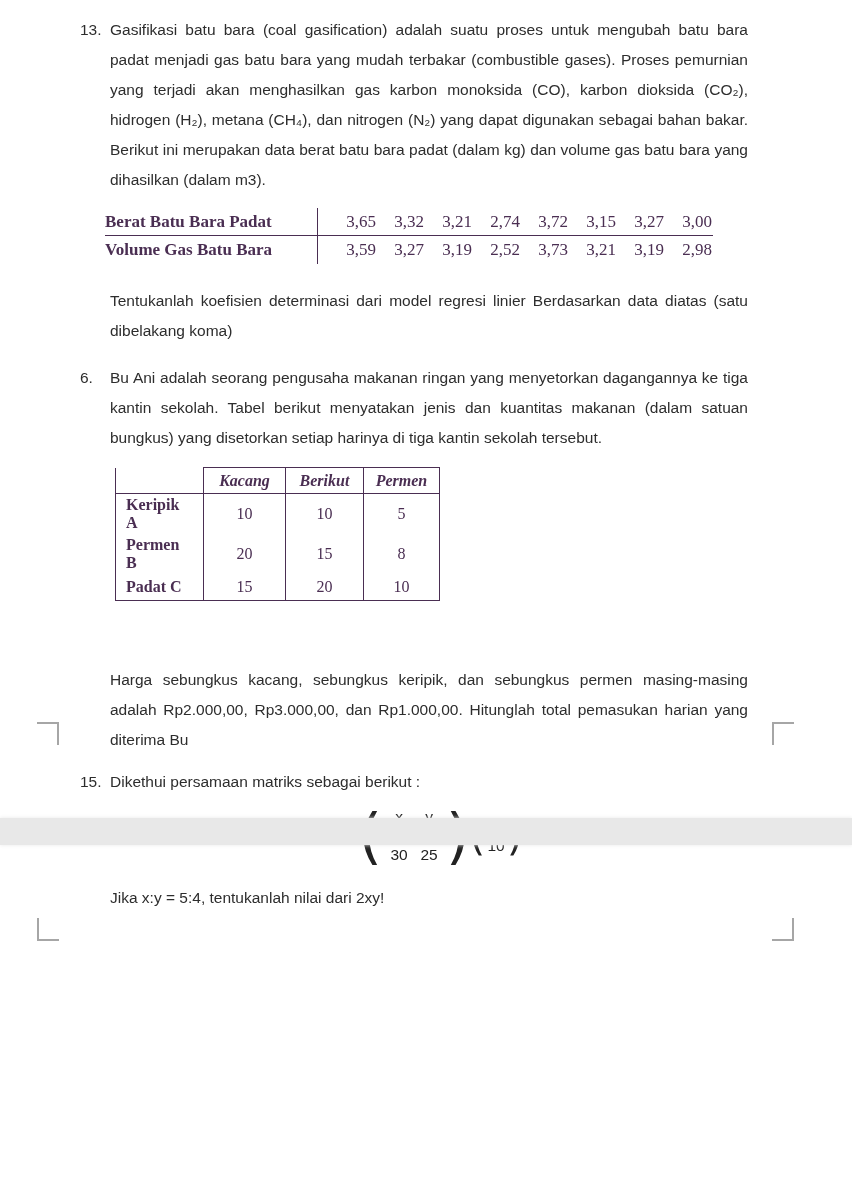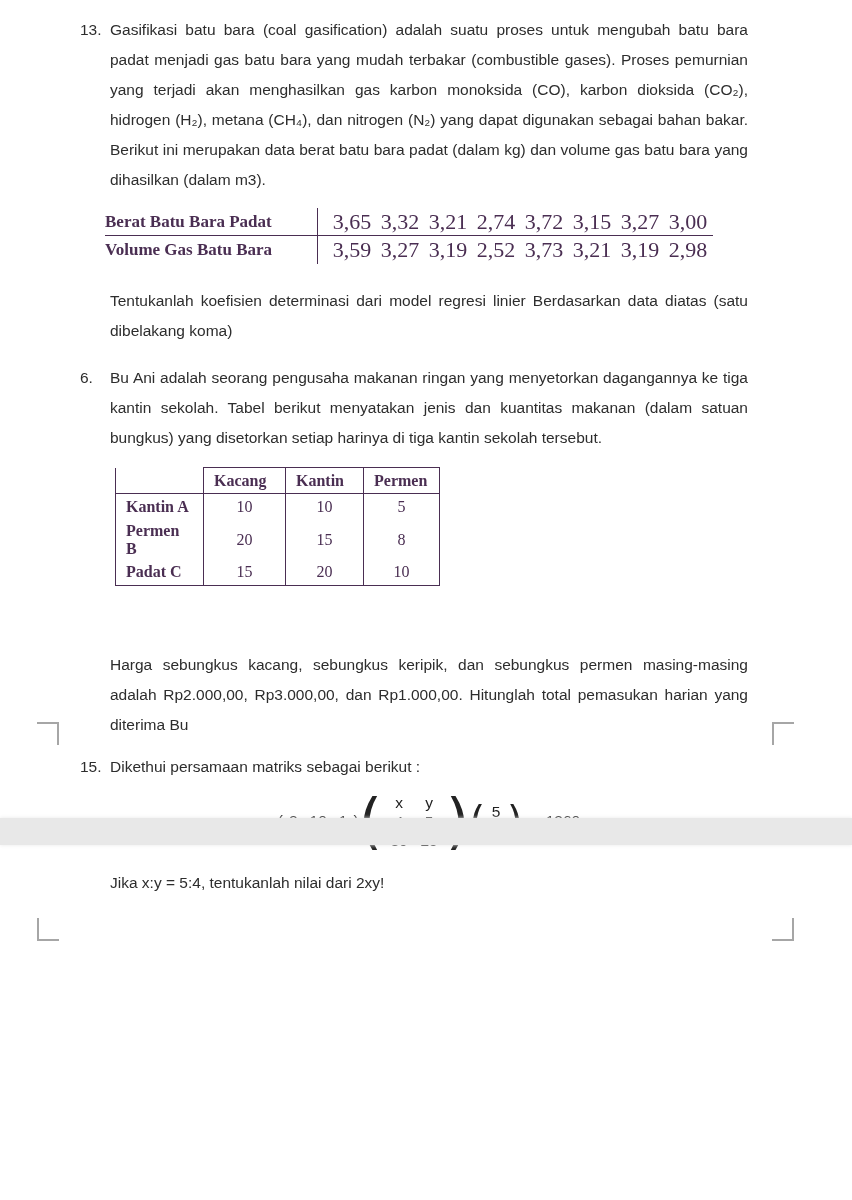--- a/index.html
+++ b/index.html
@@ -22,32 +22,32 @@
     font-family:"Liberation Serif","DejaVu Serif",serif; color:#4a2e52;
   }
   .reg-row { display:flex; align-items:stretch; height:28px; }
   .reg-row.first { border-bottom:1.5px solid currentColor; }
   .reg-label {
     width:213px; font-weight:bold; font-size:17px;
     border-right:1.5px solid currentColor;
     display:flex; align-items:center;
   }
   .reg-values { display:flex; flex:1; padding-left:10px; align-items:center; }
-  .reg-values span { width:48px; text-align:center; font-size:22px; }
+  .reg-values span { width:48px; text-align:right; font-size:17px; }
 
   
   .kantin-table {
     border-collapse:collapse; margin:14px 0 0 5px;
     font-family:"Liberation Serif","DejaVu Serif",serif; color:#4a2e52; font-size:16px;
   }
   .kantin-table th, .kantin-table td {
     border-left:1.5px solid currentColor; border-right:1.5px solid currentColor;
     height:26px; padding:2px 10px;
   }
-  .kantin-table thead th { border-top:1.5px solid currentColor; border-bottom:1.5px solid currentColor; font-weight:bold; text-align:left; }
+  .kantin-table thead th { border-top:1.5px solid currentColor; border-bottom:1.5px solid currentColor; font-weight:bold; text-align:center;font-style:italic; }
   .kantin-table thead th.corner { border-top:none; }
   .kantin-table tbody tr:last-child td { border-bottom:1.5px solid currentColor; }
   .kantin-table td.lbl { font-weight:bold; text-align:left; width:88px; }
   .kantin-table td.val { text-align:center; }
   .kantin-table th.c1 { width:82px; } .kantin-table th.c2 { width:78px; } .kantin-table th.c3 { width:76px; }
 
   .note { margin-top:64px; }
   .note-cont { margin-top:249px; }
 
   
@@ -129,27 +129,27 @@
   <section class="question q14">
     <div class="qnum">6.</div>
     <div class="qbody">
       <p class="para">Bu Ani adalah seorang pengusaha makanan ringan yang menyetorkan dagangannya ke tiga kantin sekolah. Tabel berikut menyatakan jenis dan kuantitas makanan (dalam satuan bungkus) yang disetorkan setiap harinya di tiga kantin sekolah tersebut.</p>
 
       <table class="kantin-table">
         <thead>
           <tr>
             <th class="corner"></th>
             <th class="c1">Kacang</th>
-            <th class="c2">Kantin</th>
+            <th class="c2">Berikut</th>
             <th class="c3">Permen</th>
           </tr>
         </thead>
         <tbody>
           <tr>
-            <td class="lbl">Kantin A</td>
+            <td class="lbl">Keripik A</td>
             <td class="val">10</td>
             <td class="val">10</td>
             <td class="val">5</td>
           </tr>
           <tr>
             <td class="lbl">Permen B</td>
             <td class="val">20</td>
             <td class="val">15</td>
             <td class="val">8</td>
           </tr>

